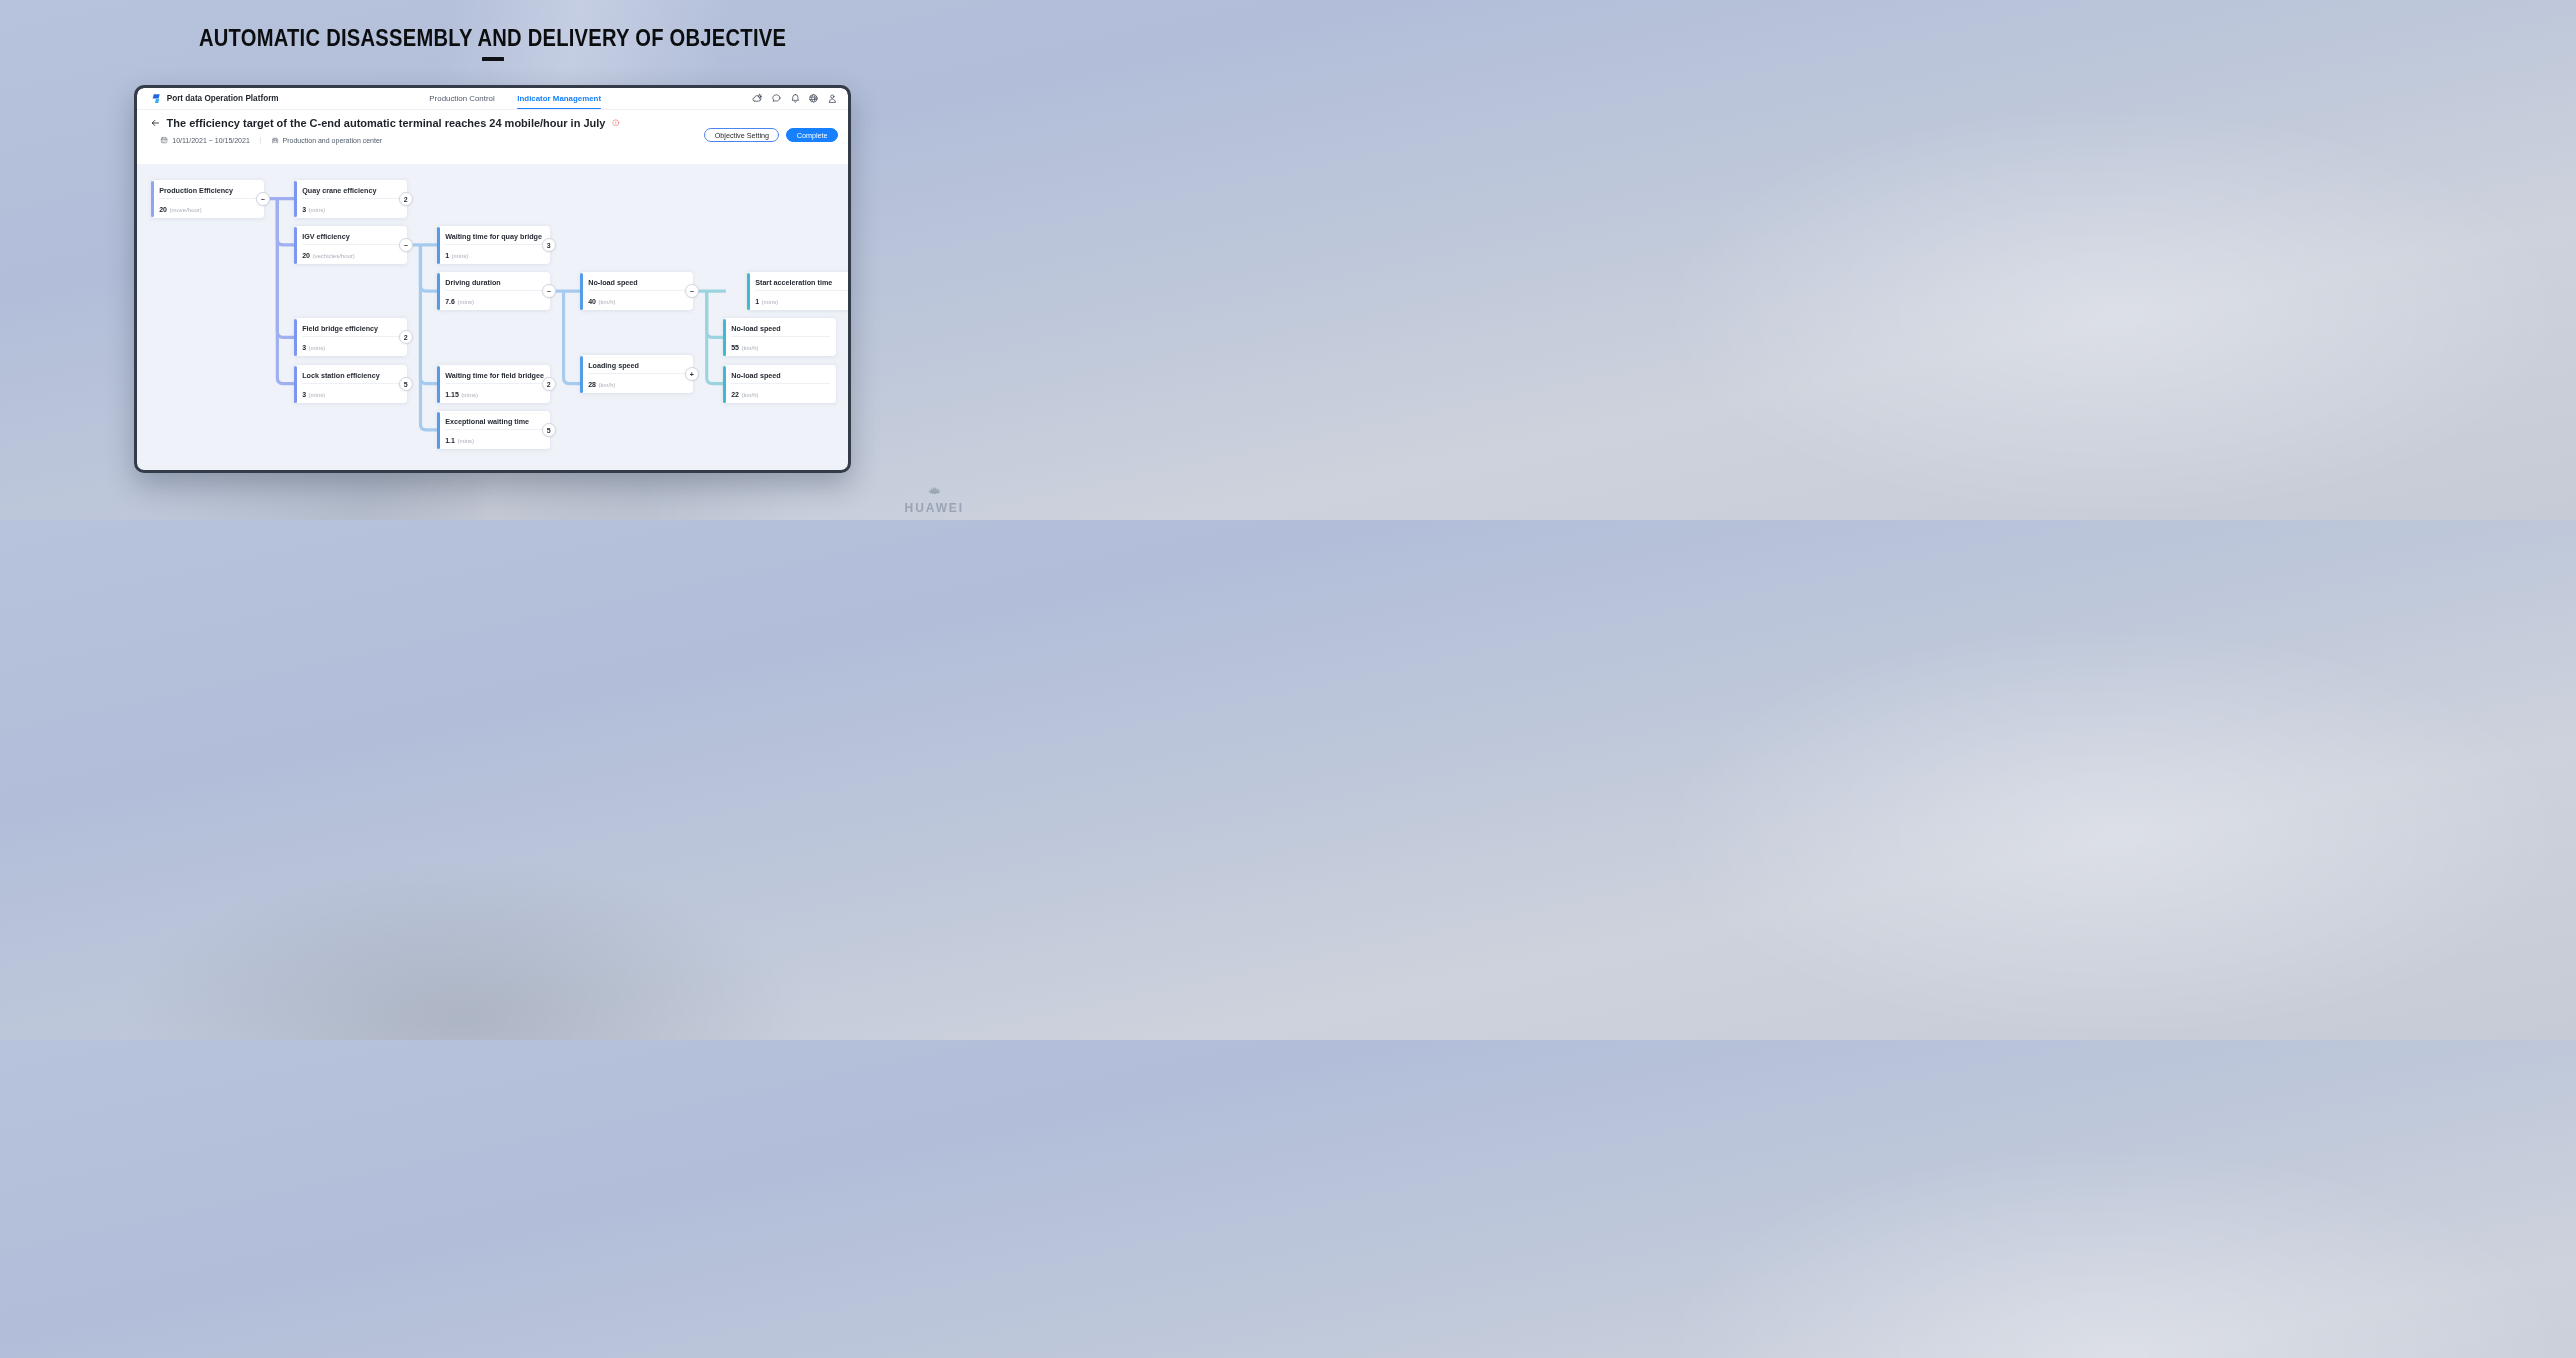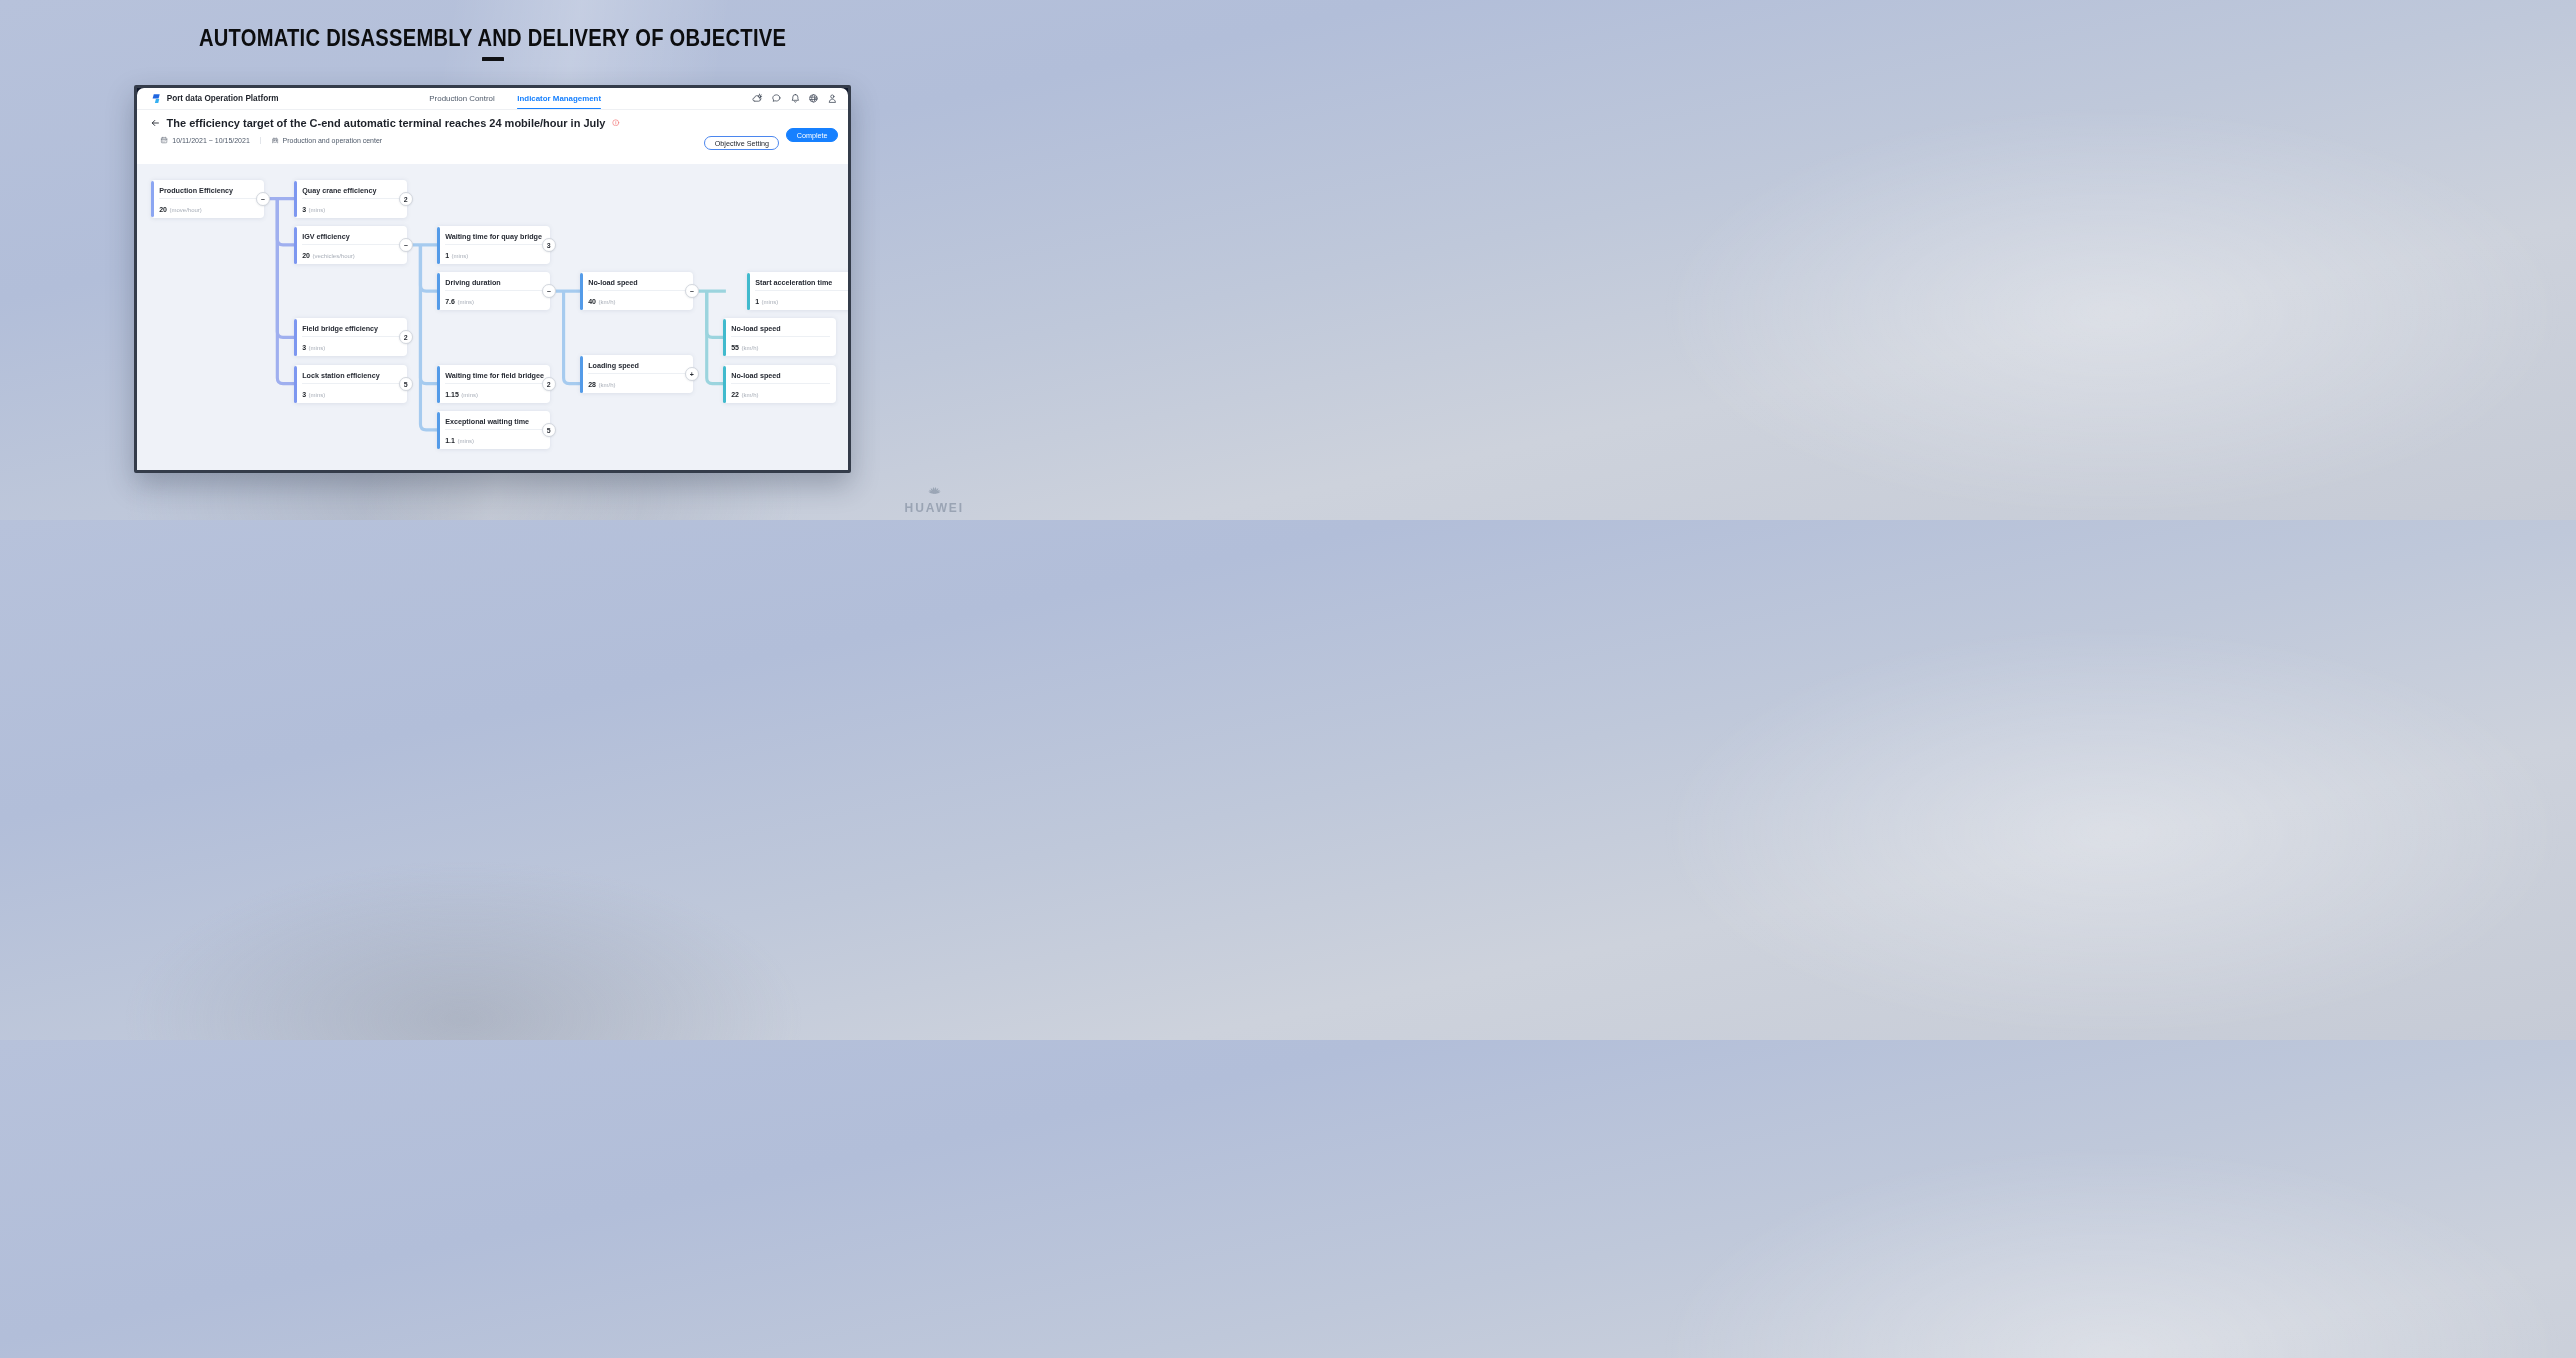--- a/index.html
+++ b/index.html
@@ -13,21 +13,21 @@
   }
   body::before{content:"";position:absolute;inset:0;pointer-events:none;
     background:linear-gradient(100deg, rgba(255,255,255,0) 42%, rgba(255,255,255,.22) 54%, rgba(255,255,255,0) 68%);}
   .big-title-wrap{position:absolute;top:24px;left:0;width:100%;text-align:center;}
   .big-title{display:inline-block;font-size:24px;font-weight:600;color:#0c0d0f;letter-spacing:0.3px;
     transform:scaleX(.84);transform-origin:center;white-space:nowrap;}
   .title-dash{position:absolute;top:57px;left:50%;transform:translateX(-50%);width:22px;height:3.8px;background:#101114;border-radius:0.6px;}
 
   
   .window{position:absolute;left:134px;top:85px;width:717px;height:388px;box-sizing:border-box;
-    border:3.1px solid #343c4a;border-radius:2px;background:#0f172a;
+    border:3.1px solid #343c4a;border-radius:10px;background:#0f172a;
     box-shadow:0 11.3px 28px rgba(25,35,55,.28);display:flex;flex-direction:column;overflow:hidden;}
   .topbar{height:21.4px;flex:0 0 21.4px;display:flex;align-items:center;padding:0 10px 0 14px;
     border-bottom:0.6px solid #eef0f3;background:#fff;border-radius:7px 7px 0 0;}
   .brand{display:flex;align-items:center;gap:5px;}
   .brand-name{font-size:8.2px;font-weight:700;color:#1d2129;white-space:nowrap;}
   .tabs{flex:1;display:flex;justify-content:center;gap:22.6px;height:100%;}
   .tab{display:flex;align-items:center;height:100%;font-size:7.9px;color:#4e5969;position:relative;cursor:pointer;white-space:nowrap;}
   .tab.active{color:#1680ff;font-weight:700;}
   .tab.active::after{content:"";position:absolute;left:0;right:0;bottom:0;height:1.9px;background:#1680ff;border-radius:1.3px;}
   .quick-icons{display:flex;align-items:center;gap:8.2px;}
@@ -37,21 +37,21 @@
   .obj-titlerow{display:flex;align-items:center;gap:5.7px;}
   .back-btn{width:11.3px;height:11.3px;display:flex;align-items:center;justify-content:center;cursor:pointer;}
   .obj-title{font-size:11px;font-weight:700;color:#1d2129;white-space:nowrap;}
   .info-ic{width:8.2px;height:8.2px;display:flex;align-items:center;margin-left:1.3px;}
   .obj-metarow{display:flex;align-items:center;gap:6.3px;margin:7.5px 0 0 10.7px;font-size:7px;color:#4e5969;}
   .meta-item{display:flex;align-items:center;gap:3.8px;white-space:nowrap;}
   .meta-divider{width:0.6px;height:7.5px;background:#e2e5ea;margin:0 3.8px;}
   .obj-buttons{position:absolute;right:10px;top:17.6px;display:flex;gap:7px;}
   .btn{height:14.5px;box-sizing:border-box;border-radius:7.5px;font-size:7.2px;display:flex;align-items:center;
     padding:0 9.4px;cursor:pointer;white-space:nowrap;}
-  .btn.outline{background:#fff;border:0.6px solid #4b86ee;color:#1d2129;margin-top:8px;}
+  .btn.outline{background:#fff;border:0.6px solid #4b86ee;color:#1d2129;}
   .btn.primary{background:#1680ff;border:0.6px solid #1680ff;color:#fff;font-weight:400;}
 
   .canvas{flex:1;position:relative;background:#eff2f8;}
   .canvas svg.edges{position:absolute;left:0;top:0;z-index:1;}
   .node{position:absolute;width:113px;height:38px;background:#fff;border-radius:3.8px;z-index:2;
     box-shadow:0 0.6px 4.4px rgba(80,95,130,.12);cursor:pointer;}
   .node::before{content:"";position:absolute;left:0;top:0.6px;bottom:0.6px;width:2.5px;border-radius:2.5px;background:var(--stripe);}
   .node .n-title{position:absolute;left:8.2px;top:5.7px;font-size:7.2px;font-weight:600;color:#262a33;white-space:nowrap;}
   .node .n-divider{position:absolute;left:7.5px;right:6.3px;top:18px;height:0.6px;background:#edf0f4;}
   .node .n-valrow{position:absolute;left:8.2px;bottom:5px;font-size:7px;color:#22262c;font-weight:700;white-space:nowrap;}

